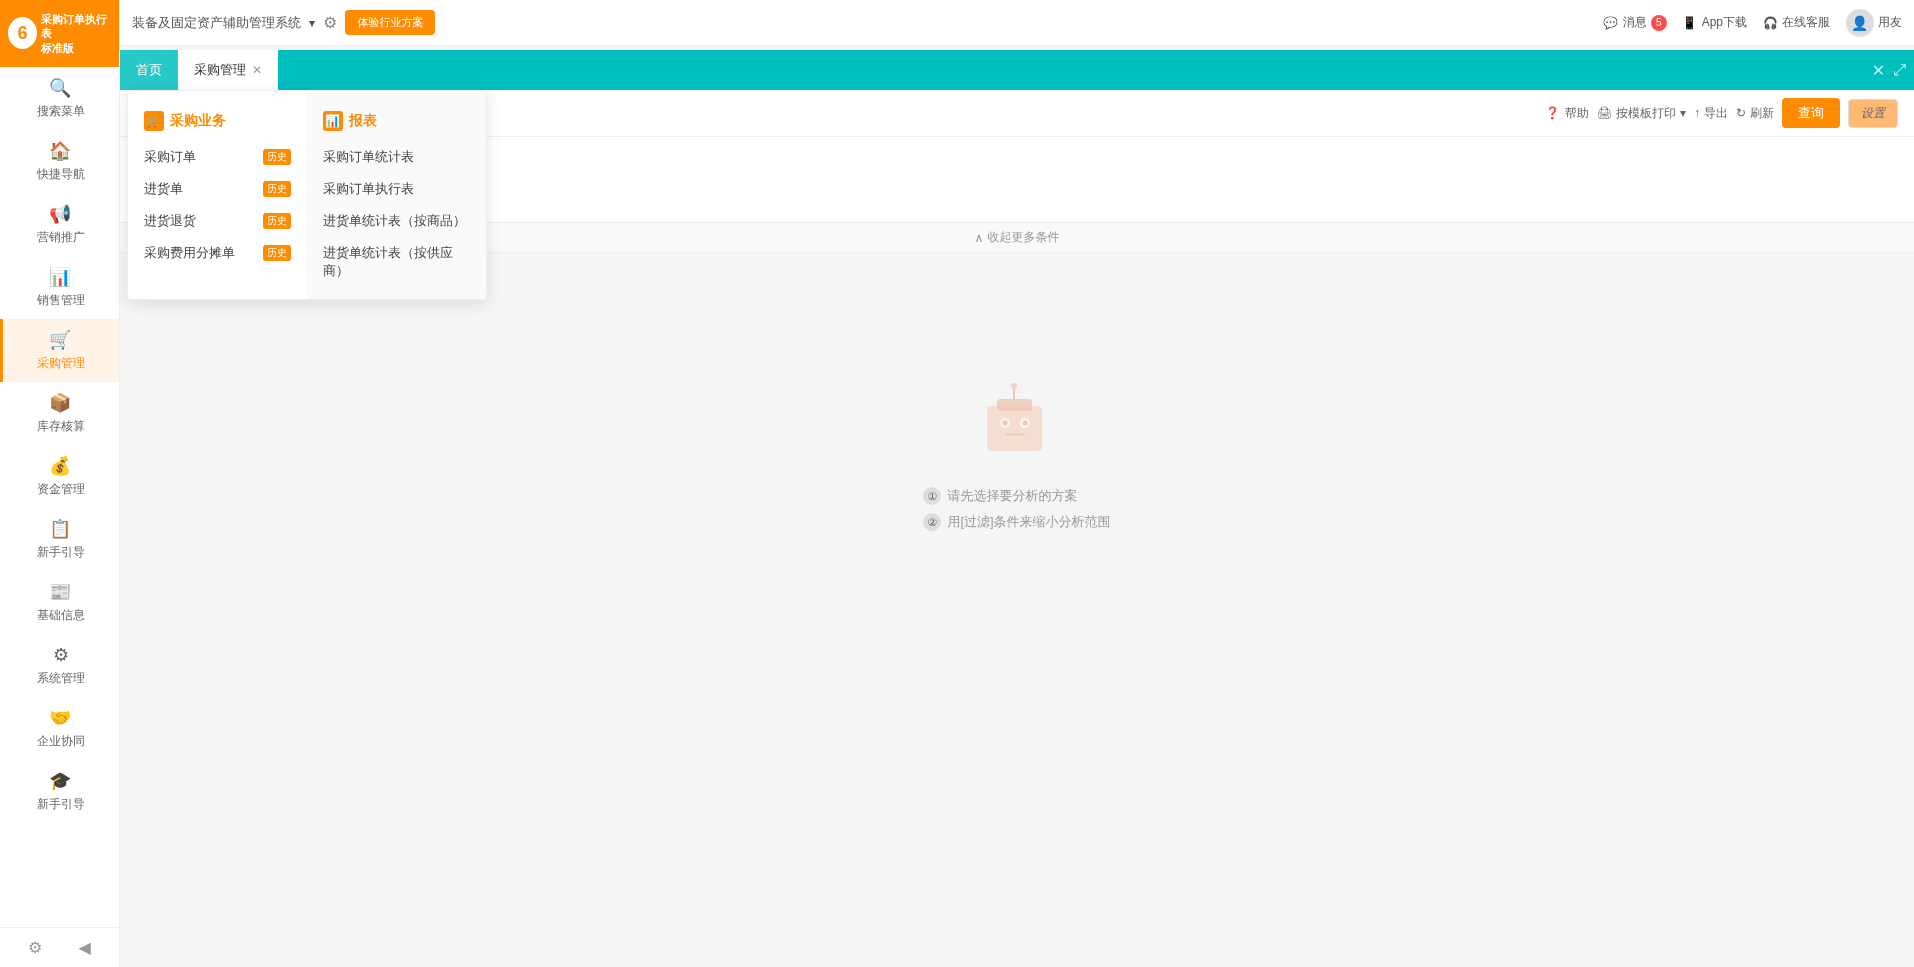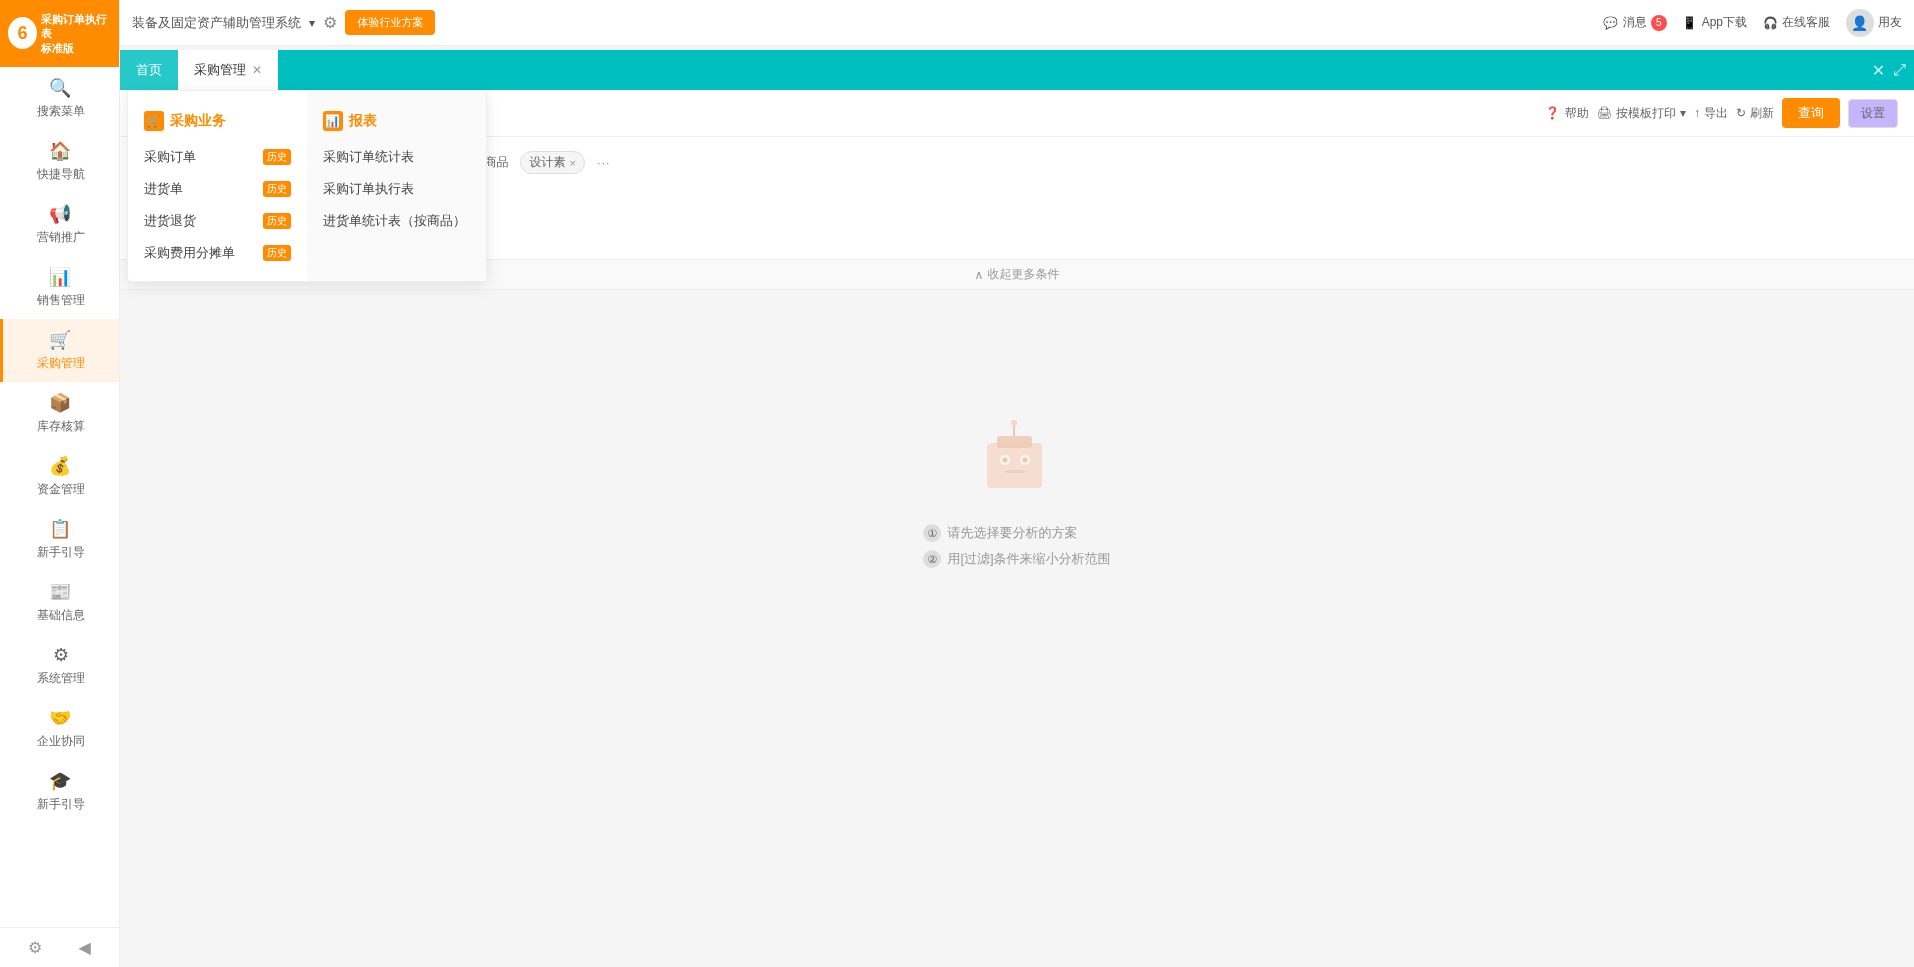--- a/index.html
+++ b/index.html
@@ -114,22 +114,22 @@
       background: #fff; border-bottom: 1px solid #eee;
     }
     .toolbar-btn {
       display: flex; align-items: center; gap: 4px; cursor: pointer; color: #666; font-size: 12px;
     }
     .query-btn {
       background: #ff8c00; color: #fff; border: none; border-radius: 4px;
       padding: 6px 16px; font-size: 13px; cursor: pointer;
     }
     .settings-btn {
-      border: 1px solid #ddd; background: #c4b5fd; border-radius: 4px;
-      padding: 5px 12px; font-size: 12px; cursor: pointer; color: #666;
+      border: 1px solid #ddd; background: #fdba74; border-radius: 4px;
+      padding: 5px 12px; font-size: 12px; cursor: pointer; color: #666; font-style: italic;
     }
 
     
     .collapse-row {
       display: flex; align-items: center; justify-content: center; padding: 6px;
       background: #f9f9f9; border-bottom: 1px solid #eee; cursor: pointer; color: #999; font-size: 12px; gap: 4px;
     }
 
     
     .empty-state {
@@ -300,42 +300,20 @@
     </div>
     <div class="toolbar-btn">
       <span>↻</span>
       <span>刷新</span>
     </div>
     <button class="query-btn">查询</button>
     <button class="settings-btn">设置</button>
   </div>
 
   <div class="filter-area">
-    <div class="filter-row">
-      <span class="filter-label">日期</span>
-      <div class="filter-select">
-        <span>近7天</span>
-      </div>
-      <span class="filter-more">更多</span>
-      <span class="filter-more">自定义</span>
-      <span class="filter-label">-12-31</span>
-
-      <span class="filter-label">单据状态</span>
-      <div class="filter-select">
-        <span>▾</span>
-      </div>
-      <span class="filter-ellipsis">···</span>
-
-      <span class="filter-label">商品</span>
-      <div class="filter-tag">
-        <span>设计素</span>
-        <span class="remove">×</span>
-      </div>
-      <span class="filter-ellipsis">···</span>
-    </div>
 
     <div class="filter-row">
       <span class="filter-label">排名项目</span>
       <div class="filter-select">
         <span>金额</span>
         <span>▾</span>
       </div>
       <span class="filter-ellipsis">···</span>
 
       <span class="filter-label">业务员</span>
@@ -417,14 +395,17 @@
     </div>
     <div class="dropdown-item">
       <span>采购订单统计表</span>
     </div>
     <div class="dropdown-item">
       <span>采购订单执行表</span>
     </div>
     <div class="dropdown-item">
       <span>进货单统计表（按商品）</span>
     </div>
+    <div class="dropdown-item">
+      <span>进货单统计表（按供应商）</span>
+    </div>
   </div>
 </div>
 
 </body></html>

